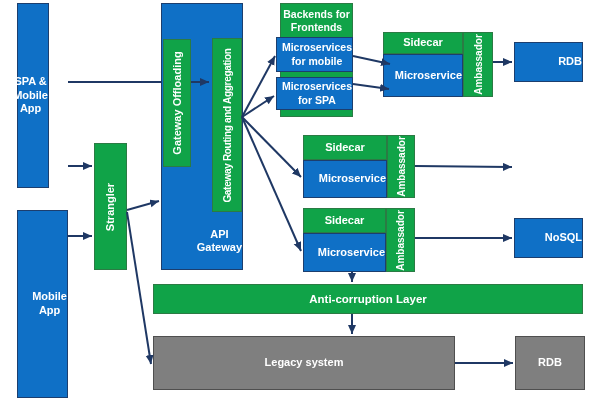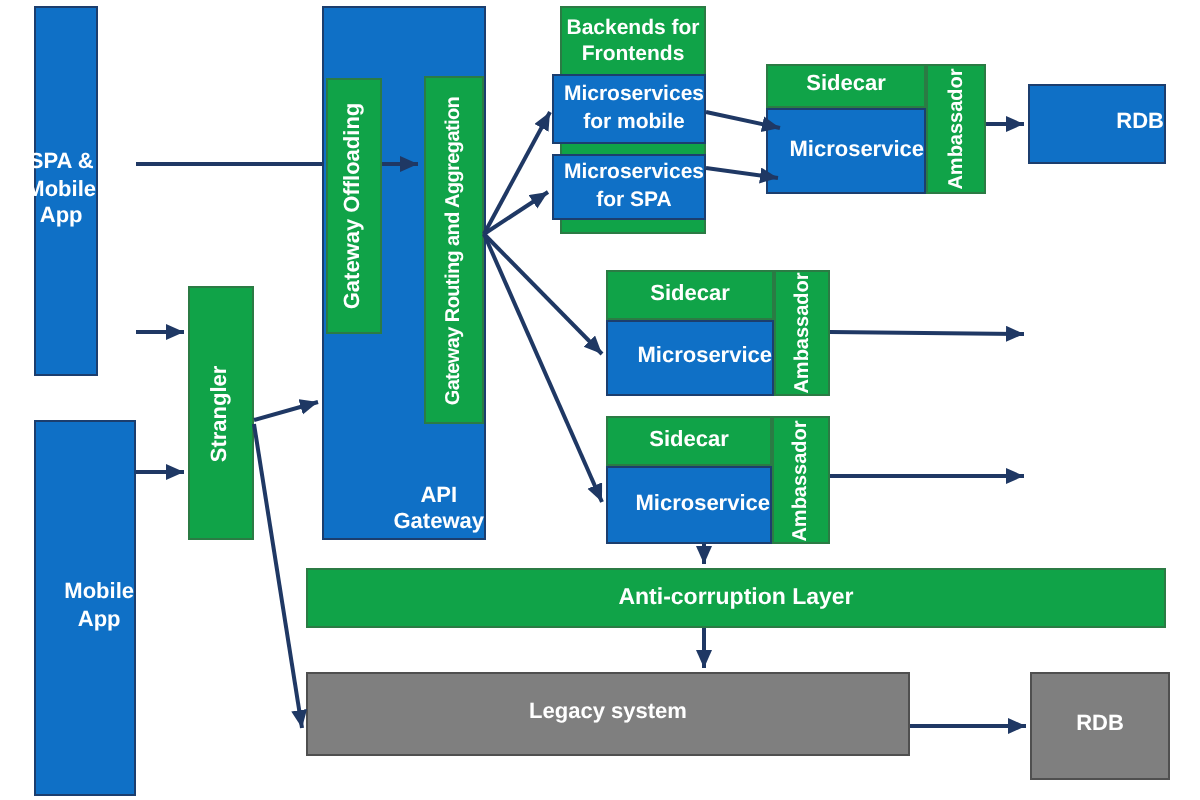--- a/index.html
+++ b/index.html
@@ -16,21 +16,21 @@
   .green { background:var(--color-green,#10A348); border:1px solid #2B7B44; }
   .gray  { background:var(--color-gray,#7F7F7F);  border:1px solid #4F4F4F; }
   .label { white-space:pre-line; line-height:1.25; }
   .vtext { transform:rotate(-90deg); white-space:nowrap; }
   .fs10  { font-size:10px; }
   .fs105 { font-size:10.5px; }
   .tight { letter-spacing:-0.3px; }
   .top-title { align-items:flex-start; }
   .top-title .label { padding-top:4px; }
   .bottom-label { align-items:flex-end; }
-  .bottom-label .label { }
+  .bottom-label .label { padding-bottom:14px; }
   #edges { position:absolute; left:0; top:0; z-index:5; pointer-events:none; }
   .edge { stroke:var(--color-arrow,#1F3864); stroke-width:2; fill:none; }
   .ah-fill { fill:var(--color-arrow,#1F3864); }
 </style>
 </head>
 <body>
 
 <div id="stage">
 
   <div class="box blue" style="left:17px; top:3px; width:32px; height:185px;">
@@ -97,25 +97,28 @@
 
   <div class="box green" style="left:303px; top:208px; width:83px; height:25px;">
     <span class="label">Sidecar</span>
   </div>
   <div class="box blue" style="left:303px; top:233px; width:83px; height:39px;">
     <span class="label">Microservice</span>
   </div>
   <div class="box green" style="left:386px; top:208px; width:29px; height:64px;">
     <span class="vtext fs10">Ambassador</span>
   </div>
+  <div class="box blue" style="left:514px; top:218px; width:69px; height:40px;">
+    <span class="label">NoSQL</span>
+  </div>
 
   <div class="box green" style="left:153px; top:284px; width:430px; height:30px; font-size:11.5px;">
     <span class="label">Anti-corruption Layer</span>
   </div>
-  <div class="box gray" style="left:153px; top:336px; width:302px; height:42px;">
+  <div class="box gray" style="left:153px; top:336px; width:302px; height:54px;">
     <span class="label">Legacy system</span>
   </div>
   <div class="box gray" style="left:515px; top:336px; width:70px; height:54px;">
     <span class="label">RDB</span>
   </div>
 
   <svg id="edges" width="600" height="400" viewBox="0 0 600 400">
     <defs>
       <marker id="ah" markerUnits="userSpaceOnUse" markerWidth="10" markerHeight="9" refX="9" refY="4" orient="auto">
         <path class="ah-fill" d="M0,0 L9,4 L0,8 Z"></path>

